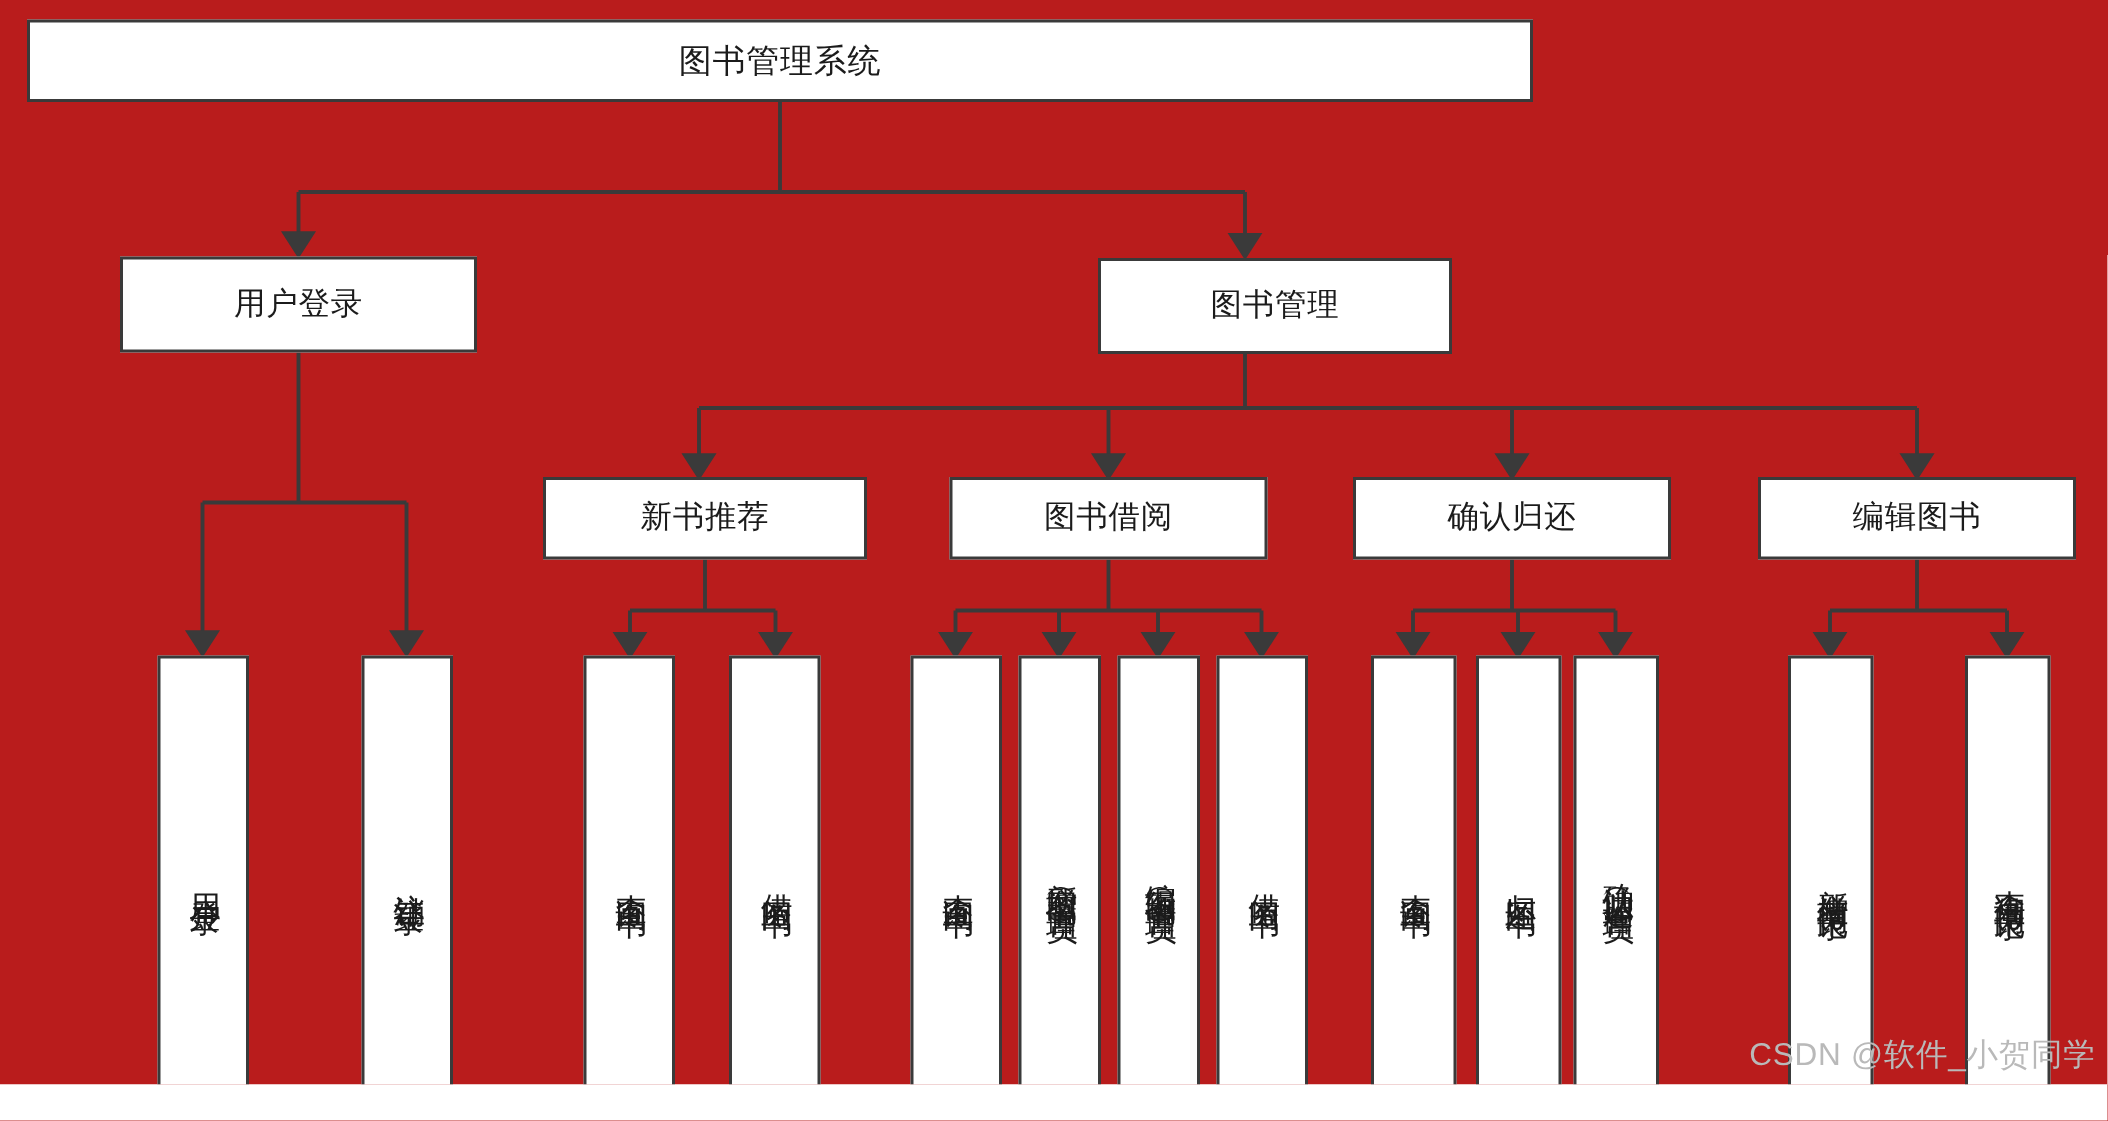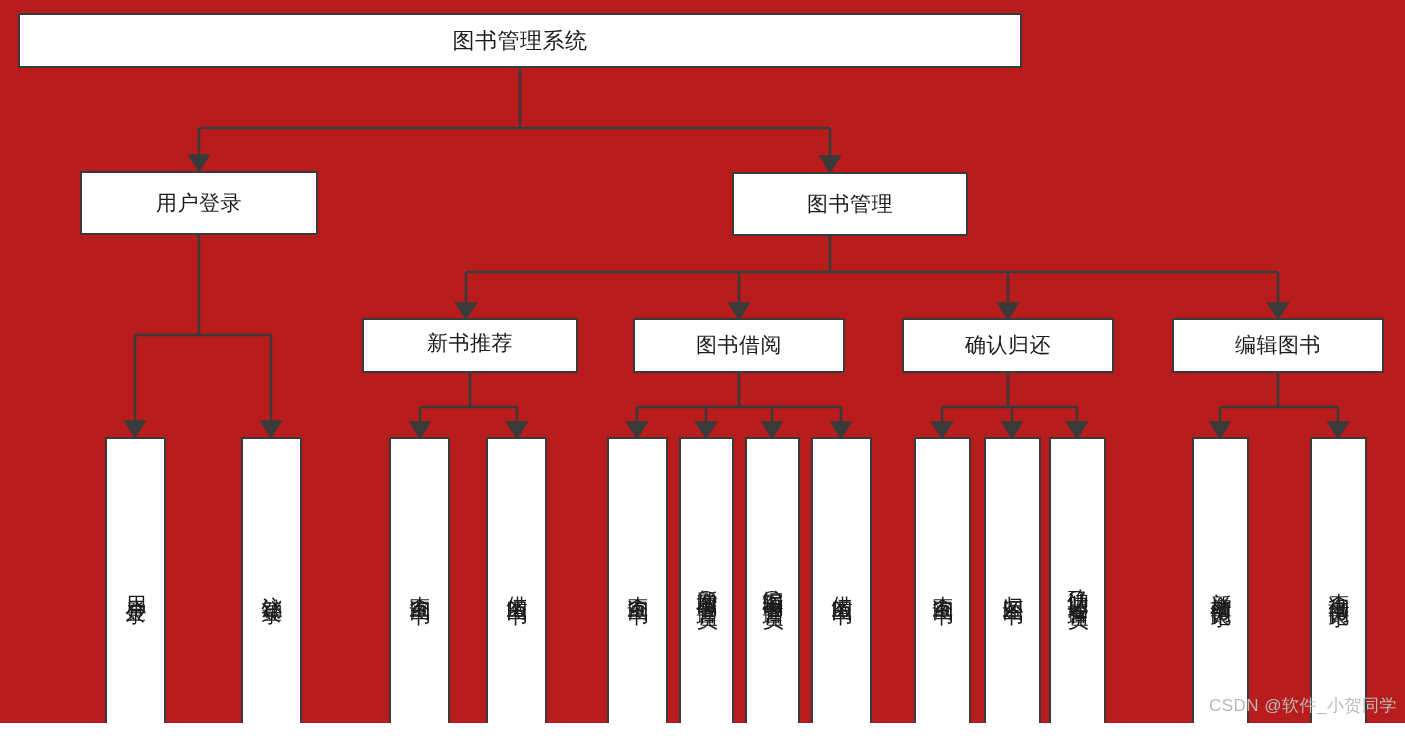--- a/index.html
+++ b/index.html
@@ -48,21 +48,21 @@
     letter-spacing: 3px;
     padding: 6px 0;
   }
   .node.root {
     font-size: 22px;
   }
   .watermark {
     position: absolute;
     right: 8px;
     bottom: 6px;
-    font-size: 17px;
+    font-size: 21px;
     color: #b9b9b9;
     letter-spacing: 0.5px;
     white-space: nowrap;
   }
 </style>
 </head>
 <body>
 
 <div id="canvas">
 
@@ -120,21 +120,21 @@
     <span>图书管理系统</span>
   </div>
 
   <div class="node horizontal" style="left:80px; top:171px; width:238px; height:64px;">
     <span>用户登录</span>
   </div>
   <div class="node horizontal" style="left:712px; top:172px; width:236px; height:64px;margin-left:20px;">
     <span>图书管理</span>
   </div>
 
-  <div class="node horizontal" style="left:362px; top:318px; width:216px; height:55px;font-family:Liberation Mono, monospace;">
+  <div class="node horizontal" style="left:362px; top:318px; width:216px; height:55px;">
     <span>新书推荐</span>
   </div>
   <div class="node horizontal" style="left:633px; top:318px; width:212px; height:55px;">
     <span>图书借阅</span>
   </div>
   <div class="node horizontal" style="left:902px; top:318px; width:212px; height:55px;">
     <span>确认归还</span>
   </div>
   <div class="node horizontal" style="left:1172px; top:318px; width:212px; height:55px;">
     <span>编辑图书</span>

